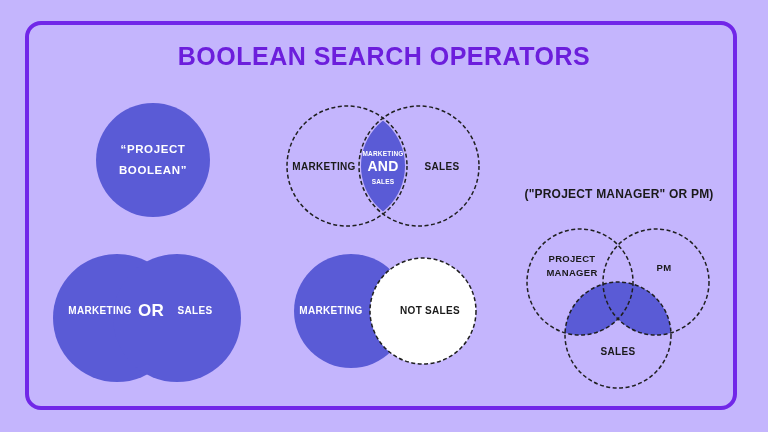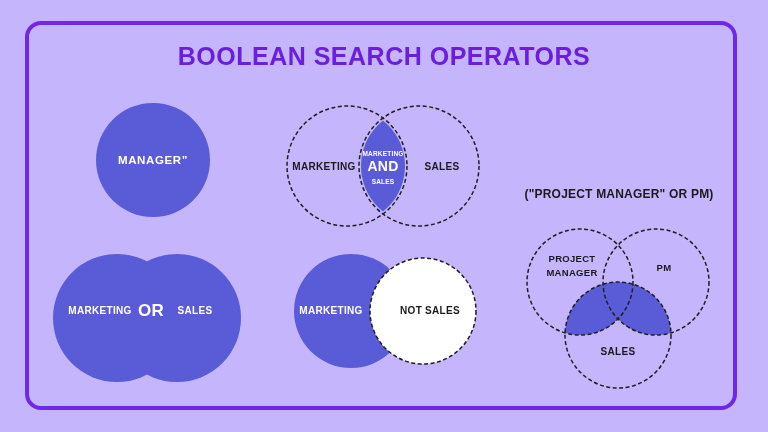--- a/index.html
+++ b/index.html
@@ -89,21 +89,22 @@
 </head>
 <body>
 
 <div class="canvas">
 
   <div class="frame"></div>
 
   <div class="title">BOOLEAN SEARCH OPERATORS</div>
 
   <div class="exact-circle">
-    <span>MANAGER”</span>
+    <span>“PROJECT</span>
+    <span>BOOLEAN”</span>
   </div>
 
   <svg class="abs" style="left:280px; top:100px;" width="210" height="132" viewBox="0 0 210 132">
     <defs>
       <clipPath id="clipAnd">
           <circle cx="67" cy="66" r="58"></circle>
         </clipPath>
     </defs>
     <circle cx="139" cy="66" r="58" fill="#5A5BD6" clip-path="url(#clipAnd)"></circle>
     <circle class="dashed" cx="67" cy="66" r="60"></circle>

